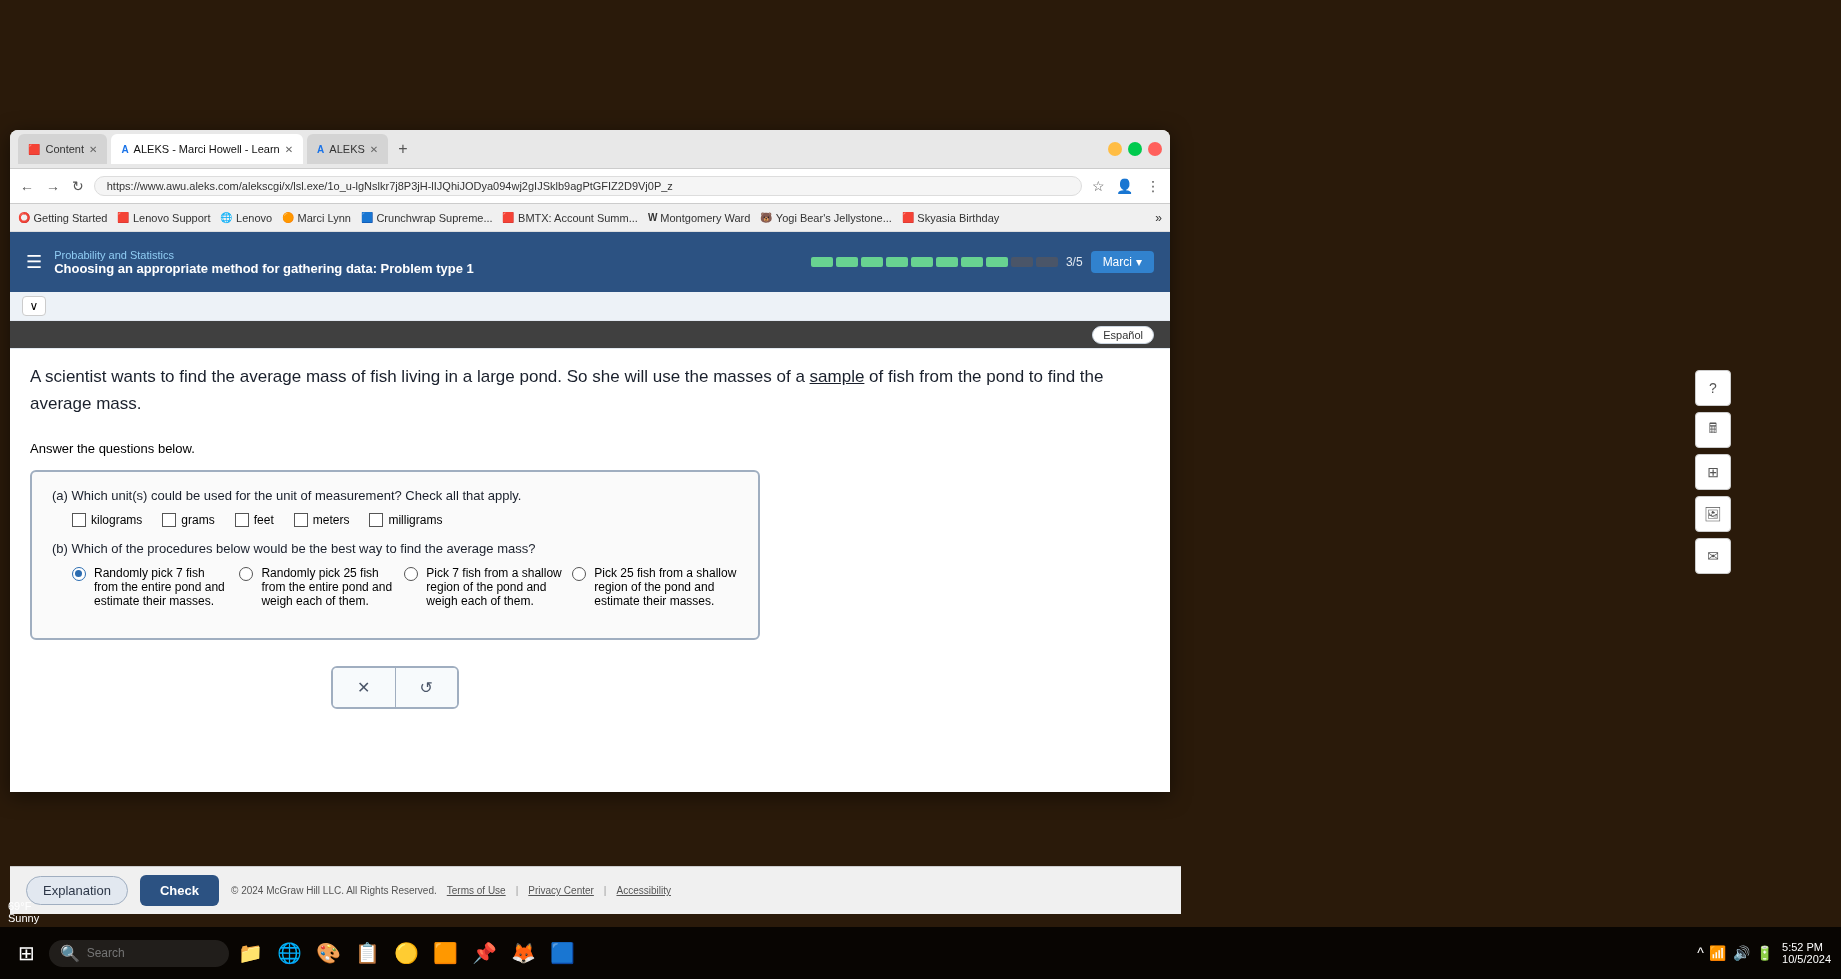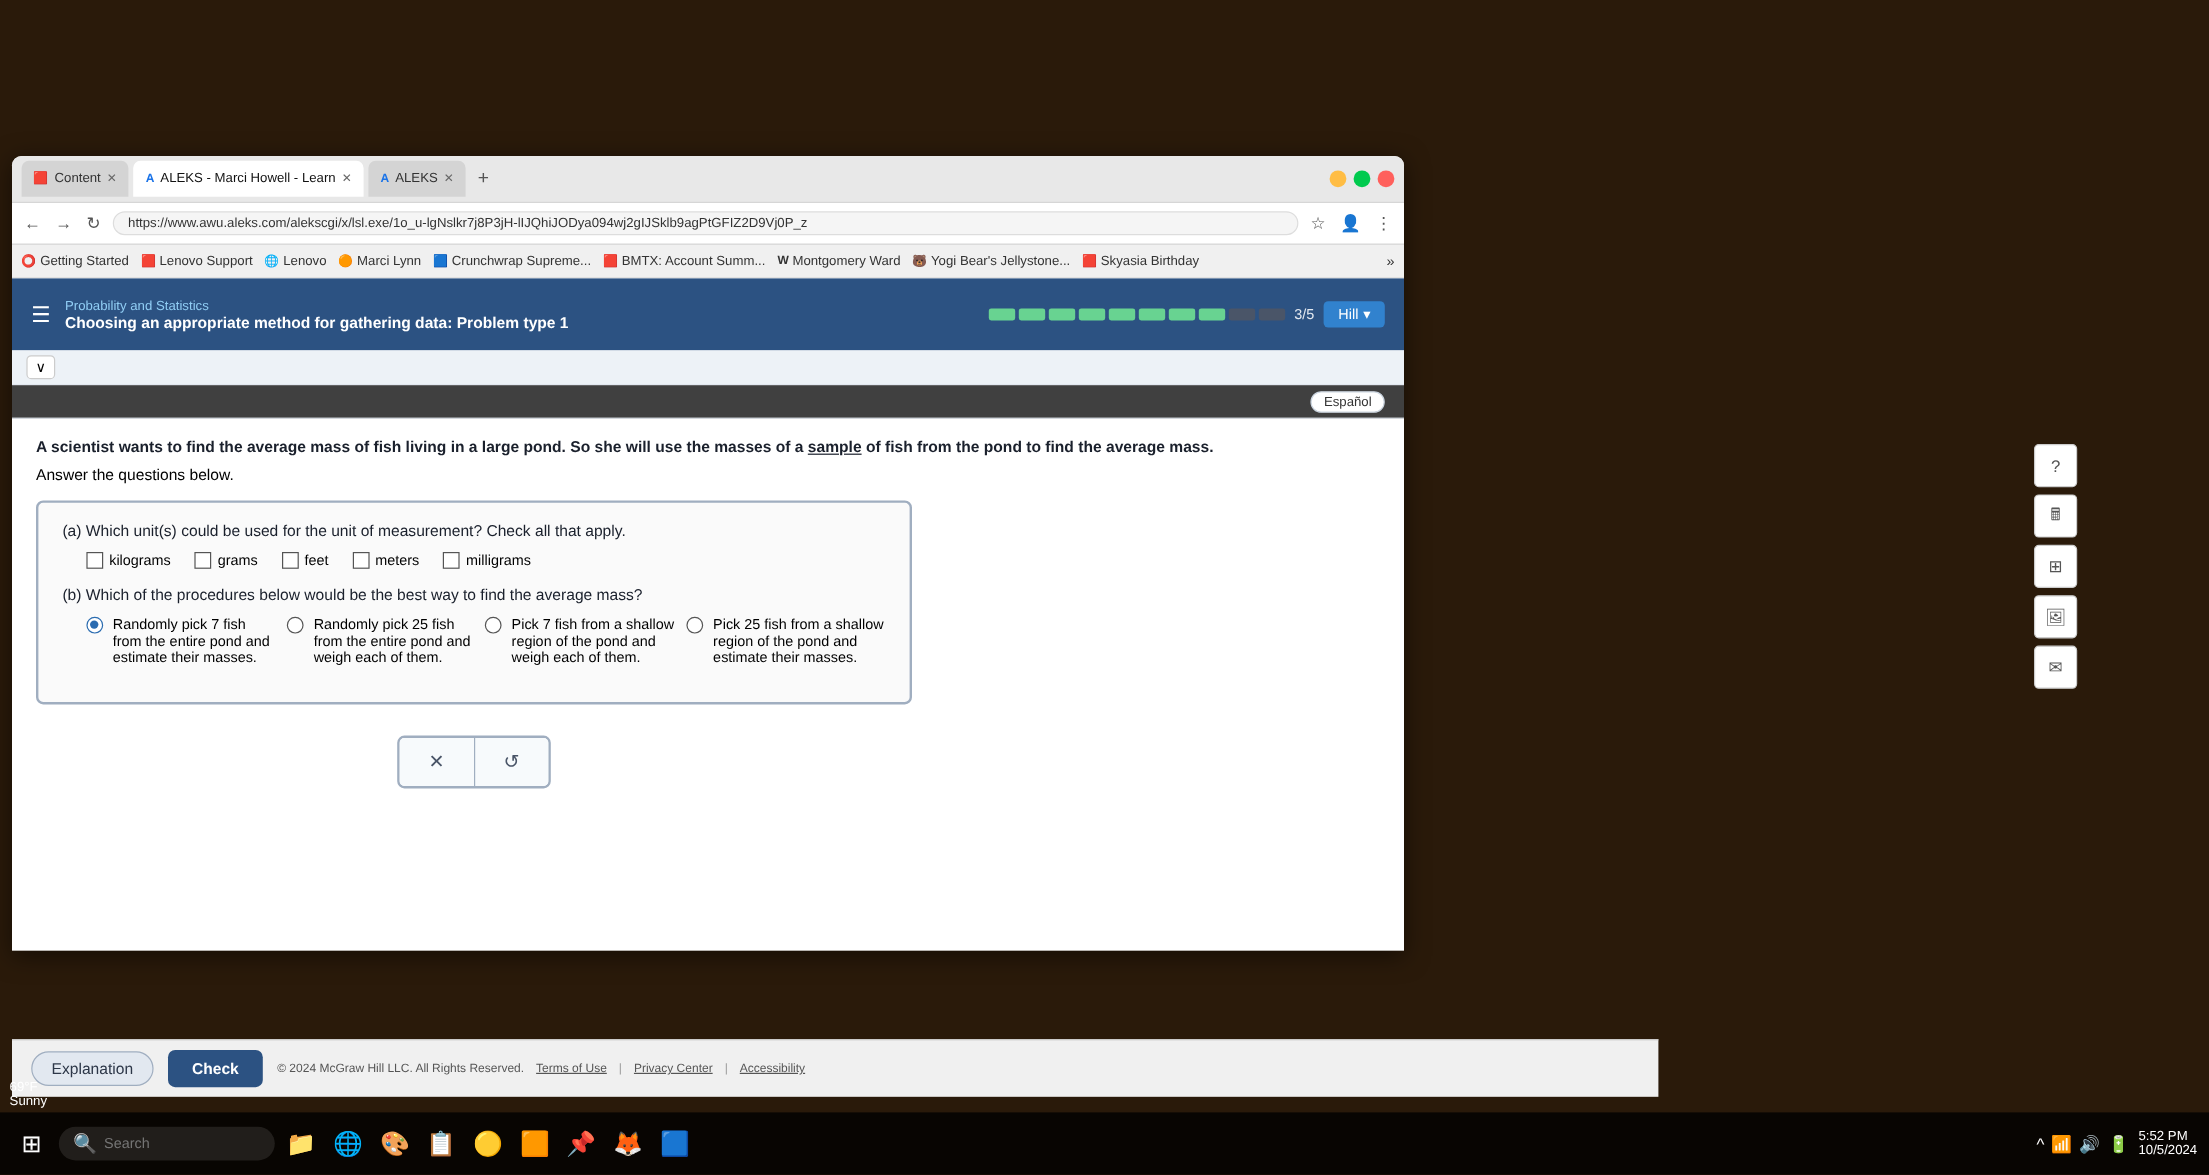--- a/index.html
+++ b/index.html
@@ -205,25 +205,24 @@
       cursor: pointer;
       font-size: 12px;
     }
 
     .content-area {
       padding: 14px 20px;
       background: #fff;
     }
 
     .problem-statement {
-      font-size: 13px;
+      font-size: 17px;
       color: #1a202c;
-      margin-bottom: 4px;
+      margin-bottom: 24px;
       line-height: 1.6;
-      font-weight: bold;
     }
     .underline { text-decoration: underline; }
     .answer-instructions { font-size: 13px; margin-bottom: 14px; }
 
     .question-box {
       border: 2px solid #a0aec0;
       border-radius: 6px;
       padding: 16px 20px;
       max-width: 730px;
       background: #fafafa;
@@ -330,21 +329,21 @@
       cursor: pointer;
       font-size: 14px;
       color: #555;
     }
 
     
     .bottom-bar {
       position: absolute;
       bottom: 65px;
       left: 10px;
-      width: 1372px;
+      width: 1171px;
       background: #f0f0f0;
       border-top: 1px solid #ccc;
       padding: 8px 16px;
       display: flex;
       align-items: center;
       gap: 12px;
     }
     .explanation-btn {
       background: #e2e8f0;
       border: 1px solid #a0aec0;
@@ -520,21 +519,21 @@
           <div class="progress-seg"></div>
           <div class="progress-seg"></div>
           <div class="progress-seg"></div>
           <div class="progress-seg"></div>
           <div class="progress-seg"></div>
           <div class="progress-seg empty"></div>
           <div class="progress-seg empty"></div>
         </div>
         <span class="progress-text">3/5</span>
         <button class="user-btn">
-          <span>Hill</span>
+          <span>Marci</span>
           <span>▾</span>
         </button>
       </div>
     </div>
 
     <div class="collapse-bar">
       <button class="collapse-btn">∨</button>
     </div>
 
     <div class="espanol-bar">

